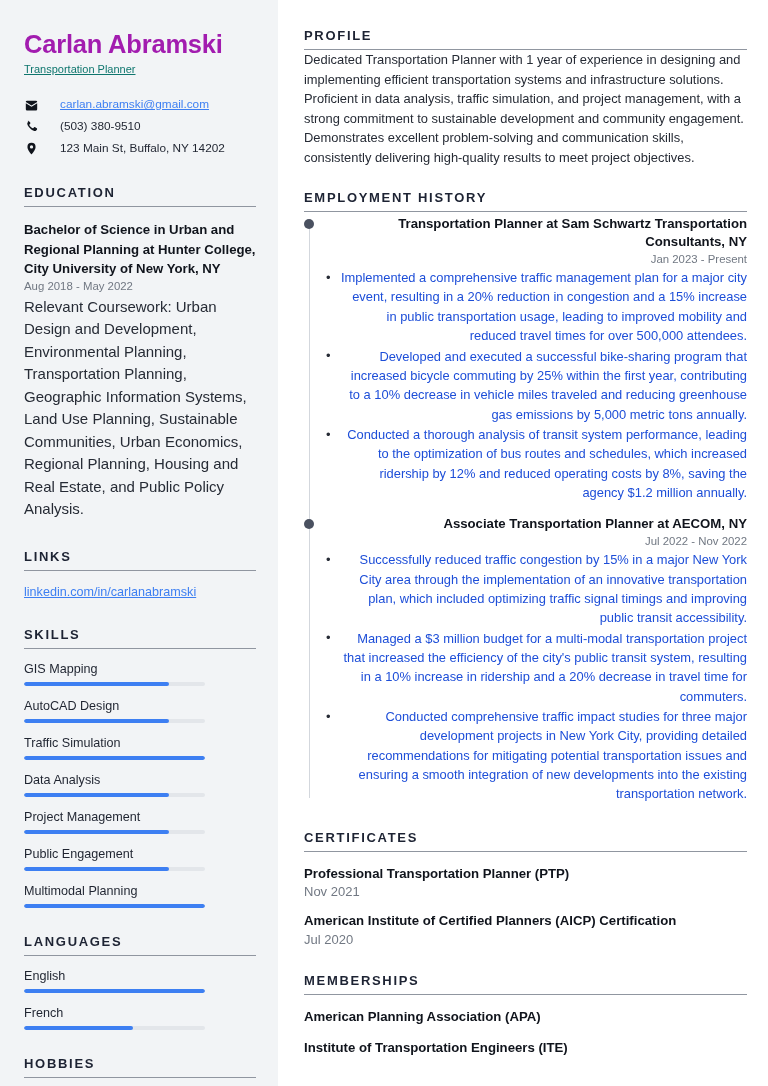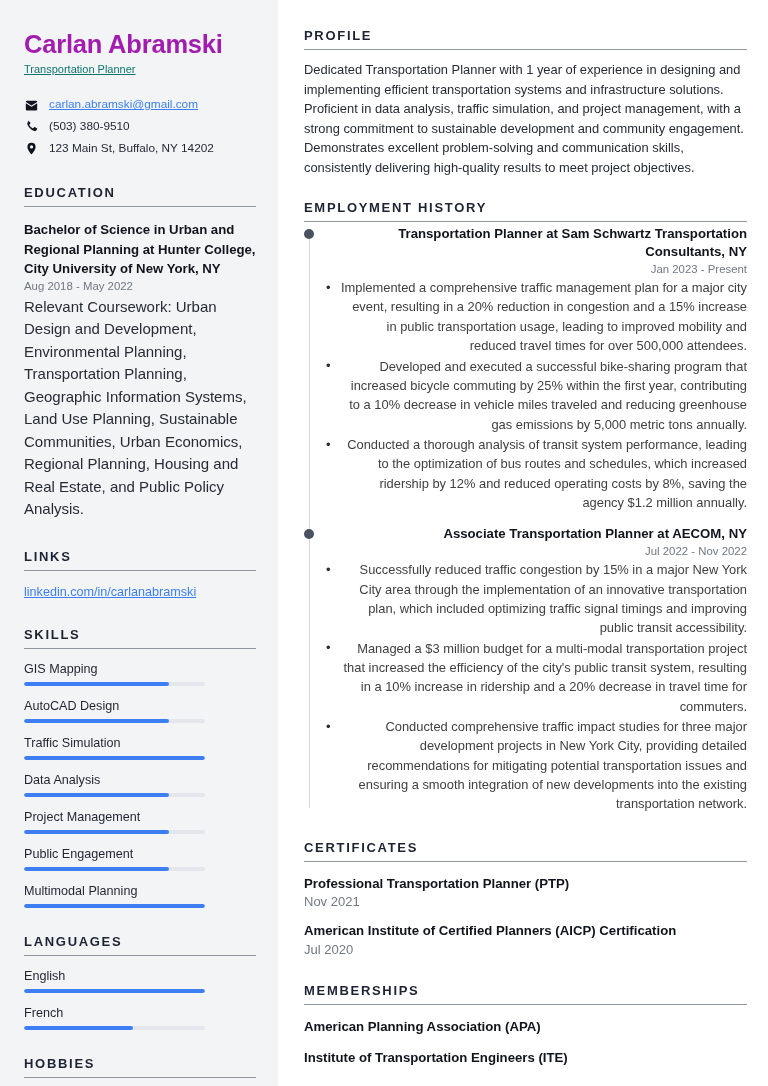--- a/index.html
+++ b/index.html
@@ -42,21 +42,21 @@
     font-weight: normal;
     text-decoration: underline;
   }
 
   .contact-list {
     margin-top: 21px;
   }
   .contact-row {
     display: flex;
     align-items: center;
-    gap: 11px;
+    gap: 22px;
     margin-bottom: 4px;
     font-size: 11.8px;
     color: #1f2430;
     line-height: 1.5;
   }
   .contact-icon {
     width: 14px;
     flex: 0 0 14px;
     display: flex;
     align-items: center;
@@ -138,21 +138,20 @@
     flex: 1 1 auto;
     padding: 28px 21px 0 26px;
   }
   .main-section { margin-bottom: 26px; }
   .main-section:first-child { margin-bottom: 22px; }
 
   .profile-text {
     font-size: 12.9px;
     color: #262b35;
     line-height: 1.52;
-    margin-top: 10px;
   }
 
   .timeline {
     position: relative;
     padding-left: 17px;
     margin-top: 3px;
     text-align: right;
   }
   .timeline::before {
     content: "";
@@ -186,21 +185,21 @@
     margin-top: 1px;
   }
   .job-bullets {
     list-style: none;
     margin-top: 3px;
   }
   .job-bullets li {
     position: relative;
     padding-left: 18px;
     font-size: 12.9px;
-    color: #404040;
+    color: #1d4ed8;
     line-height: 1.5;
     margin-bottom: 1px;
   }
   .job-bullets li::before {
     content: "\2022";
     position: absolute;
     left: 5px;
     top: -0.5px;
     color: #262b35;
     font-size: 13px;

